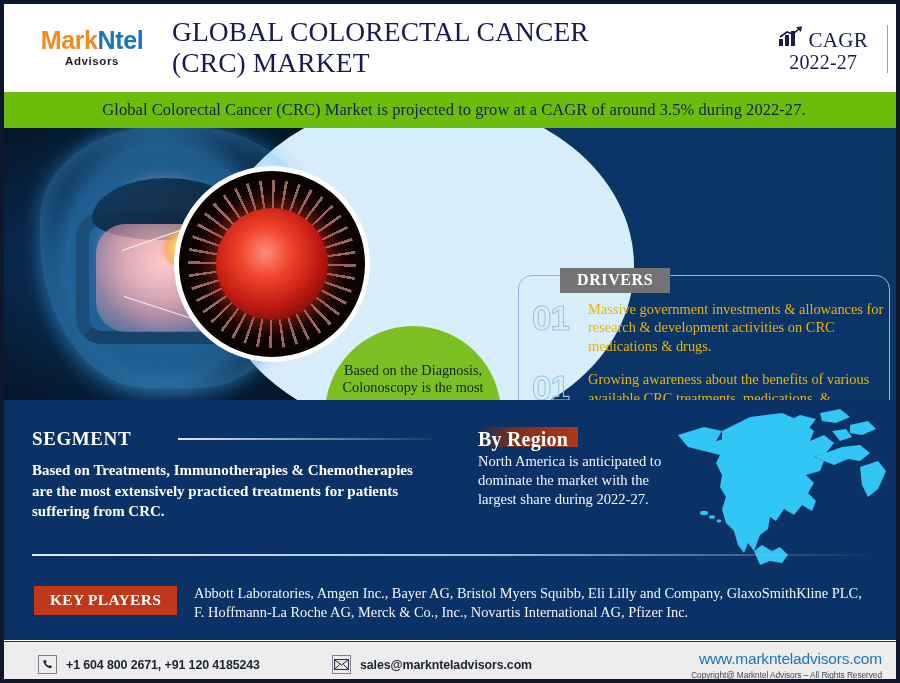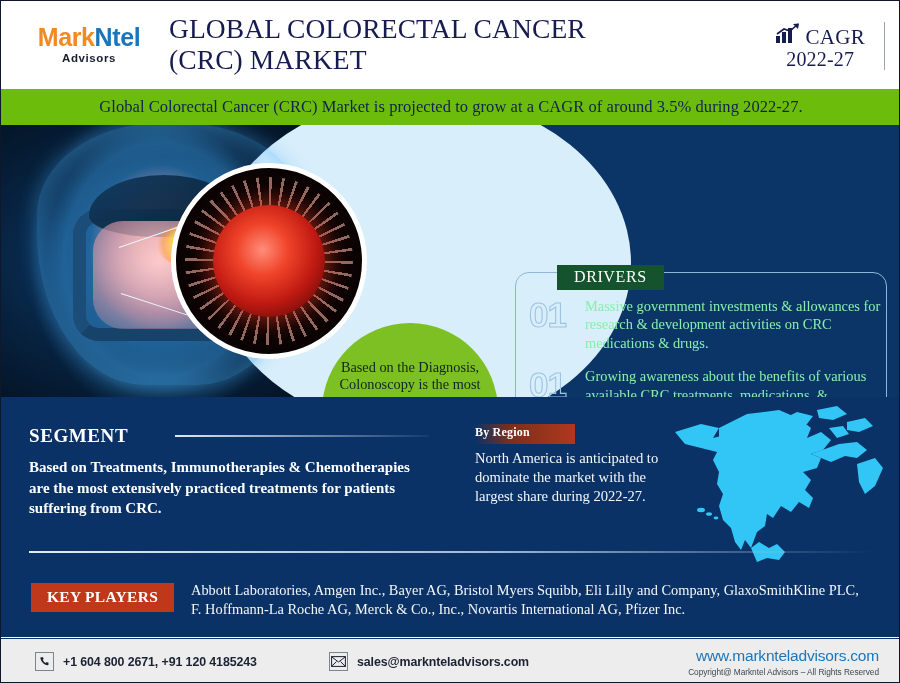--- a/index.html
+++ b/index.html
@@ -1,17 +1,17 @@
 <!DOCTYPE html>
 <html><head>
 <meta charset="utf-8">
 <style>
   html,body{margin:0;padding:0;background:#ffffff;}
   body{width:900px;height:683px;overflow:hidden;font-family:"Liberation Serif",serif;}
-  .page{position:relative;width:900px;height:683px;background:#ffffff;box-sizing:border-box;border:1px solid #0f172a;overflow:hidden;}
+  .page{position:relative;width:900px;height:683px;background:#ffffff;box-sizing:border-box;border:4px solid #0f172a;overflow:hidden;}
 
   
   .header{position:absolute;left:0;top:0;width:900px;height:88px;background:#ffffff;}
   .logo{position:absolute;left:18px;top:24px;width:140px;text-align:center;font-family:"Liberation Sans",sans-serif;}
   .logo-main{font-size:25px;font-weight:bold;letter-spacing:-.4px;line-height:1;}
   .logo-mark{color:#F18A21;}
   .logo-ntel{color:#1B75BB;}
   .logo-sub{font-size:11.5px;font-weight:bold;color:#1b1b2e;letter-spacing:.6px;margin-top:2px;}
 
   .title{position:absolute;left:168px;top:13px;width:480px;color:#171C50;
@@ -63,39 +63,39 @@
       background:repeating-conic-gradient(from 0deg, rgba(255,190,175,.55) 0deg 2deg, rgba(255,190,175,0) 2deg 9deg);}
   .lead-line-a{position:absolute;left:118px;top:122px;width:66px;height:1px;background:#eaf6ff;transform:rotate(-19deg);transform-origin:left center;}
   .lead-line-b{position:absolute;left:120px;top:168px;width:70px;height:1px;background:#eaf6ff;transform:rotate(18deg);transform-origin:left center;}
   .green-circle{position:absolute;left:321px;top:198px;width:176px;height:176px;border-radius:50%;background:#7CC023;
       display:flex;align-items:center;justify-content:center;text-align:center;padding:0 16px;box-sizing:border-box;}
   .green-circle span{color:#12241f;font-size:14.3px;line-height:1.22;}
 
   
   .drivers{position:absolute;left:514px;top:147px;width:372px;height:238px;
       border:1.3px solid #8FB6D8;border-radius:14px;box-sizing:border-box;}
-  .drivers-badge{position:absolute;left:556px;top:140px;background:#14532d;color:#ffffff;
-      padding:3px 17px 4px 17px;font-size:16px;font-weight:normal;letter-spacing:.6px;}
+  .drivers-badge{position:absolute;left:556px;top:140px;background:#737373;color:#ffffff;
+      padding:3px 17px 4px 17px;font-size:16px;font-weight:bold;letter-spacing:.6px;}
   .drv-list{position:absolute;left:528px;top:170px;width:356px;}
   .drv{display:flex;align-items:flex-start;margin-bottom:13px;}
   .drv-num{width:56px;flex:0 0 56px;font-family:"Liberation Sans",sans-serif;font-size:35px;font-weight:bold;line-height:1;
       color:transparent;-webkit-text-stroke:1.1px #9FC4E2;letter-spacing:-1px;padding-top:2px;}
-  .drv-txt{color:#86efac;font-size:14.4px;line-height:1.28;padding-top:2px;}
+  .drv-txt{color:#eab308;font-size:14.4px;line-height:1.28;padding-top:2px;}
 
   
   .lower{position:absolute;left:0;top:396px;width:900px;height:240px;background:#0B3266;overflow:hidden;}
   .seg-head{position:absolute;left:28px;top:28px;display:flex;align-items:center;width:400px;gap:33px;}
   .seg-title{color:#ffffff;font-size:19px;font-weight:bold;letter-spacing:.6px;}
   .seg-rule{flex:1;height:1.6px;margin-left:14px;background:linear-gradient(90deg,#dfe9f3,rgba(223,233,243,.05));}
   .seg-body{position:absolute;left:28px;top:60px;width:390px;color:#ffffff;font-size:15px;font-weight:bold;line-height:1.38;}
 
   .reg-badge-wrap{position:absolute;left:474px;top:27px;display:inline-block;}
   .reg-badge-bg{position:absolute;left:0;top:0;width:100px;height:20px;
       background:linear-gradient(90deg,#0B3266 0%,#7a2f1d 35%,#B0381C 100%);}
-  .reg-badge-txt{position:relative;color:#ffffff;font-size:12px;font-weight:bold;padding:1px 4px 2px 0;letter-spacing:.2px;}
+  .reg-badge-txt{position:relative;color:#ffffff;font-size:20px;font-weight:bold;padding:1px 4px 2px 0;letter-spacing:.2px;}
   .reg-body{position:absolute;left:474px;top:52px;width:195px;color:#F3F7FB;font-size:14.6px;line-height:1.3;}
 
   .map{position:absolute;left:660px;top:5px;width:236px;height:165px;}
 
   .divider{position:absolute;left:28px;top:154px;width:844px;height:1.6px;
       background:linear-gradient(90deg,#e3ecf5 0%,#9fb8d2 55%,rgba(11,50,102,0) 100%);}
 
   .kp-badge{position:absolute;left:30px;top:582px;background:#C0381A;color:#ffffff;
       font-size:15.5px;font-weight:bold;letter-spacing:.3px;padding:5px 16px 6px 16px;}
   .kp-text{position:absolute;left:190px;top:580px;width:670px;color:#F2F6FA;font-size:14.4px;line-height:1.33;}

